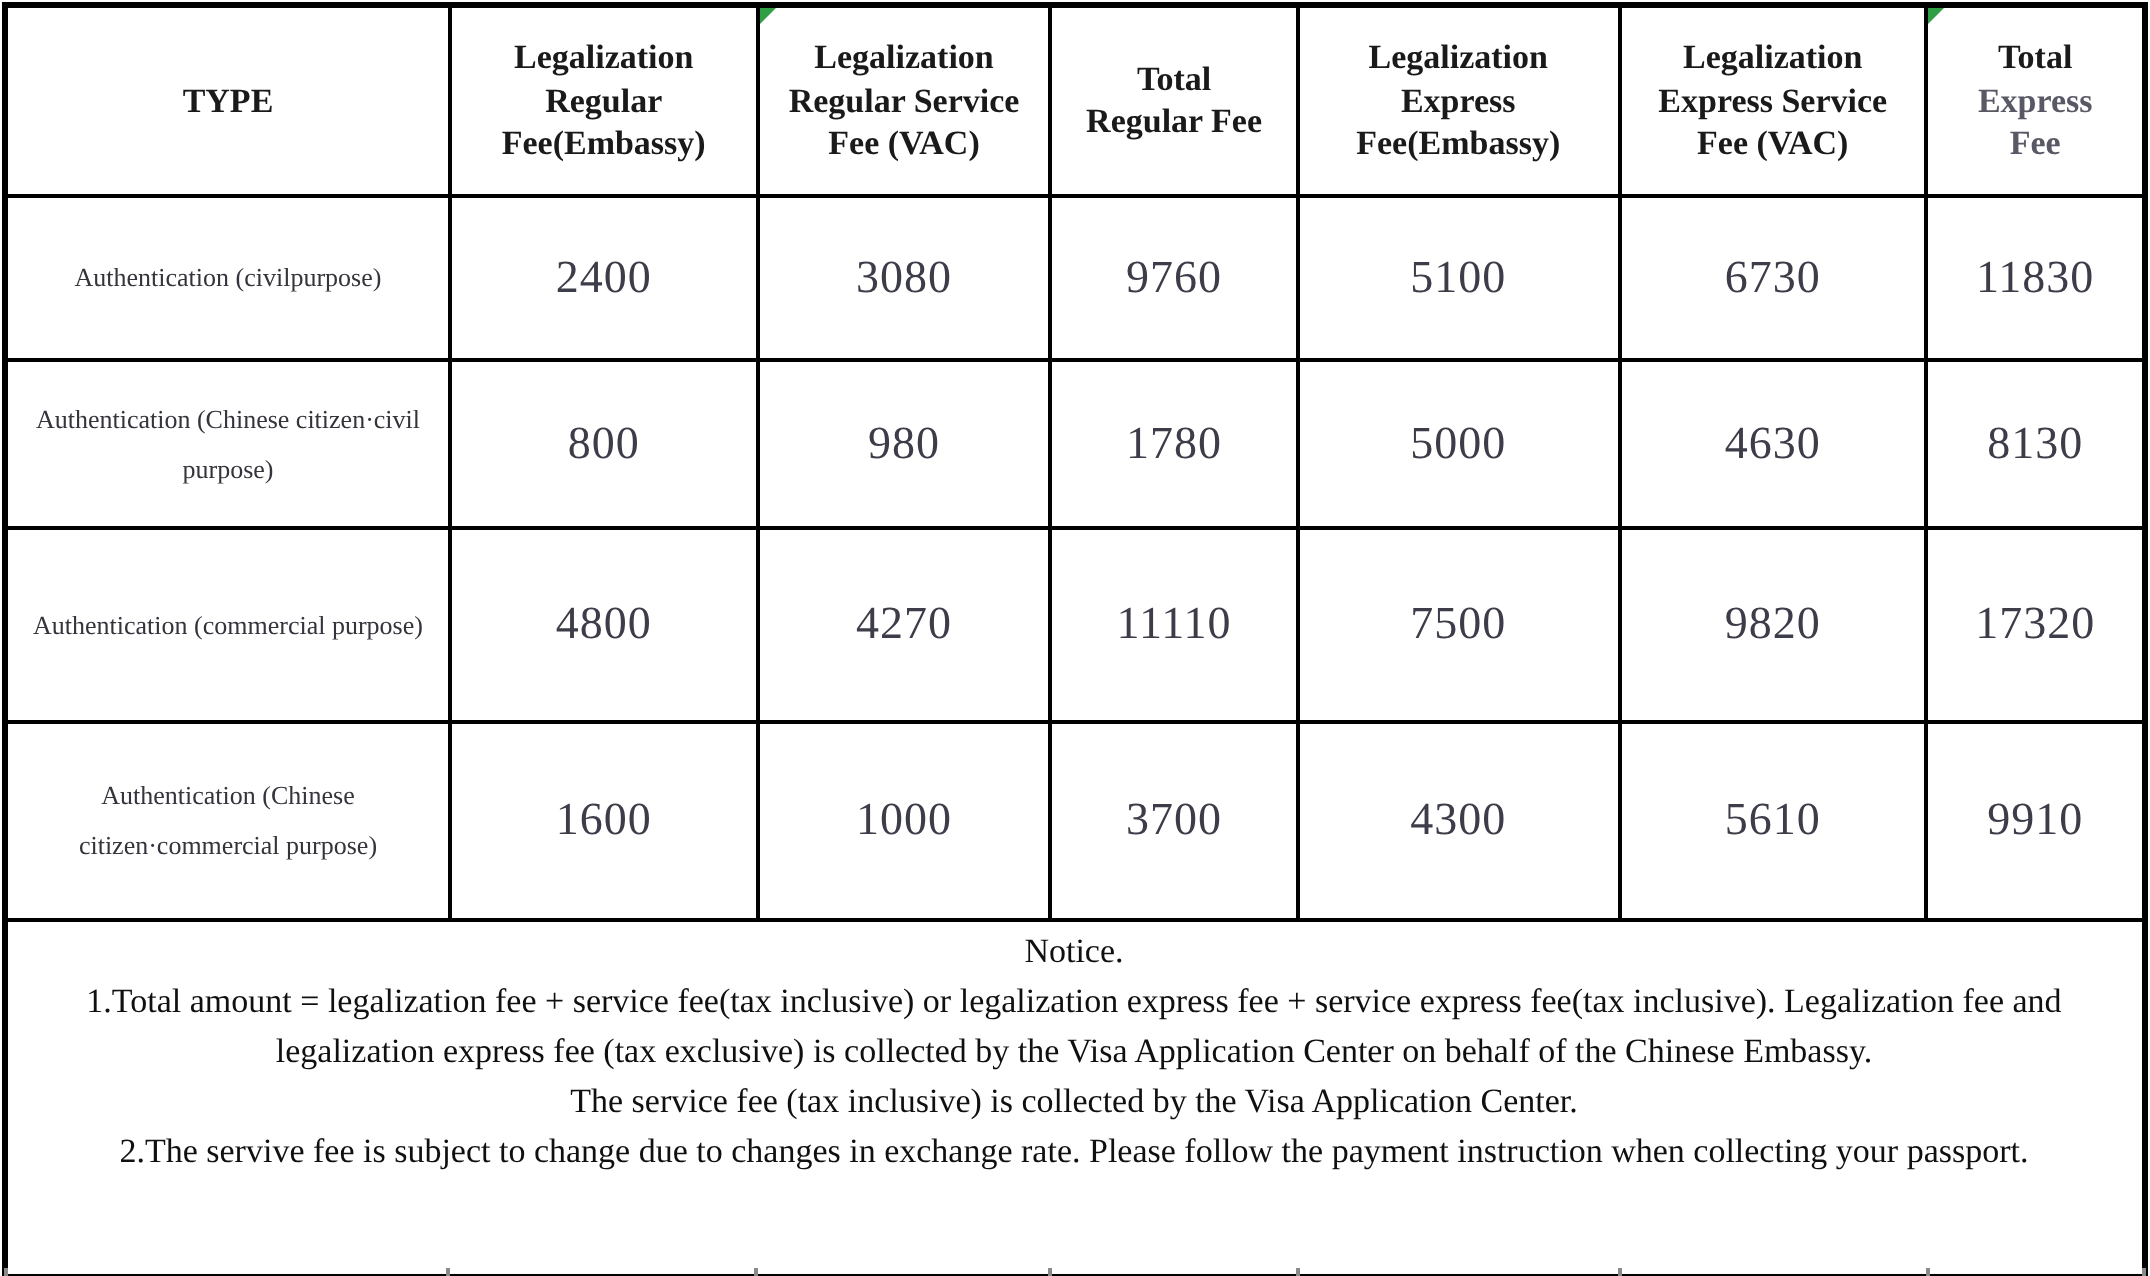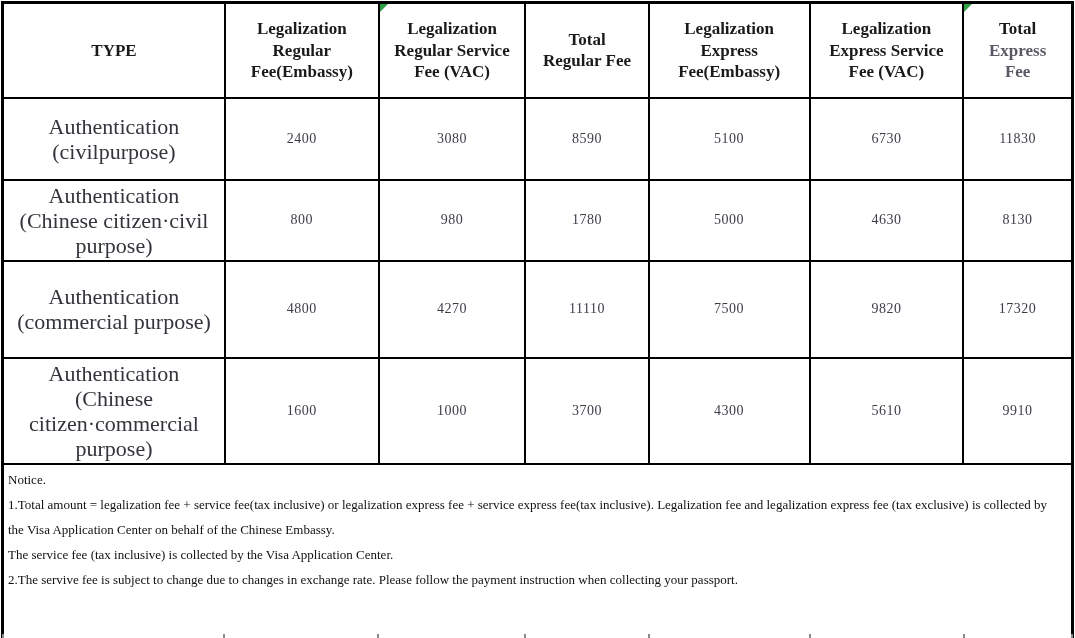--- a/index.html
+++ b/index.html
@@ -38,54 +38,54 @@
   }
   col.c0 { width: 220px; }
   col.c1 { width: 152px; }
   col.c2 { width: 145px; }
   col.c3 { width: 122px; }
   col.c4 { width: 159px; }
   col.c5 { width: 152px; }
   col.c6 { width: 108px; }
   thead tr { height: 95px; }
   tr.r0 { height: 82px; }
-  tr.r1 { height: 64px; padding-left: 23px; }
+  tr.r1 { height: 84px; padding-left: 23px; }
   tr.r2 { height: 97px; }
-  tr.r3 { height: 84px; }
+  tr.r3 { height: 99px; }
   th {
     font-size: 17px;
     font-weight: bold;
     line-height: 21.5px;
     color: var(--header-text);
     position: relative;
   }
   th .muted { color: var(--muted-header); }
   .flag {
     position: absolute; top: 0; left: 0;
     width: 0; height: 0;
     border-top: 8px solid var(--flag-color);
     border-right: 8px solid transparent;
   }
   td.type-cell {
-    font-size: 22px;
+    font-size: 13px;
     line-height: 25px;
     color: var(--label-text);
     padding: 2px 10px;
   }
   td.fee-cell {
-    font-size: 14px;
+    font-size: 23px;
     color: var(--value-text);
     letter-spacing: 0.5px;
   }
   tr.notice-row { height: 179px; }
   td.notice-cell {
-    text-align: left;
+    text-align: center;
     vertical-align: top;
     padding: 2px 5px 2px 4px;
-    font-size: 13px;
+    font-size: 17px;
     line-height: 25.2px;
     color: var(--notice-text);
   }
   td.notice-cell p { margin: 0; }
   .tick {
     position: absolute;
     bottom: 0;
     width: 2px; height: 5px;
     background: var(--tick-color);
   }
@@ -140,21 +140,21 @@
             <div class="muted">Fee</div>
             <span class="flag"></span>
           </th>
         </tr>
     </thead>
     <tbody id="table-body">
     <tr class="r0">
           <td class="type-cell">Authentication (civilpurpose)</td>
           <td class="fee-cell">2400</td>
           <td class="fee-cell">3080</td>
-          <td class="fee-cell">8590</td>
+          <td class="fee-cell">9760</td>
           <td class="fee-cell">5100</td>
           <td class="fee-cell">6730</td>
           <td class="fee-cell">11830</td>
         </tr>
         <tr class="r1">
           <td class="type-cell">Authentication (Chinese citizen·civil purpose)</td>
           <td class="fee-cell">800</td>
           <td class="fee-cell">980</td>
           <td class="fee-cell">1780</td>
           <td class="fee-cell">5000</td>

